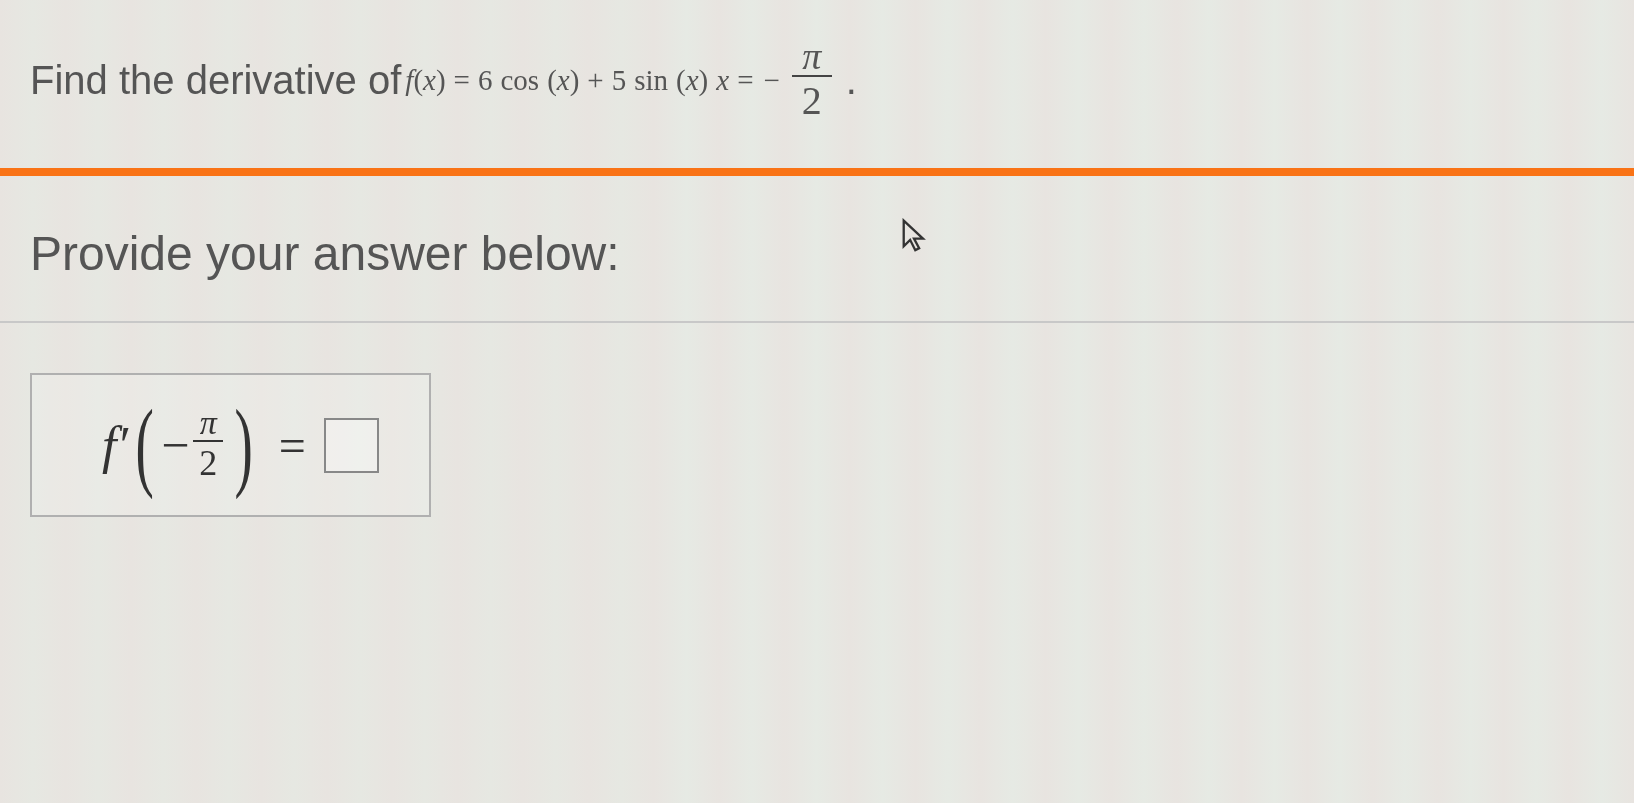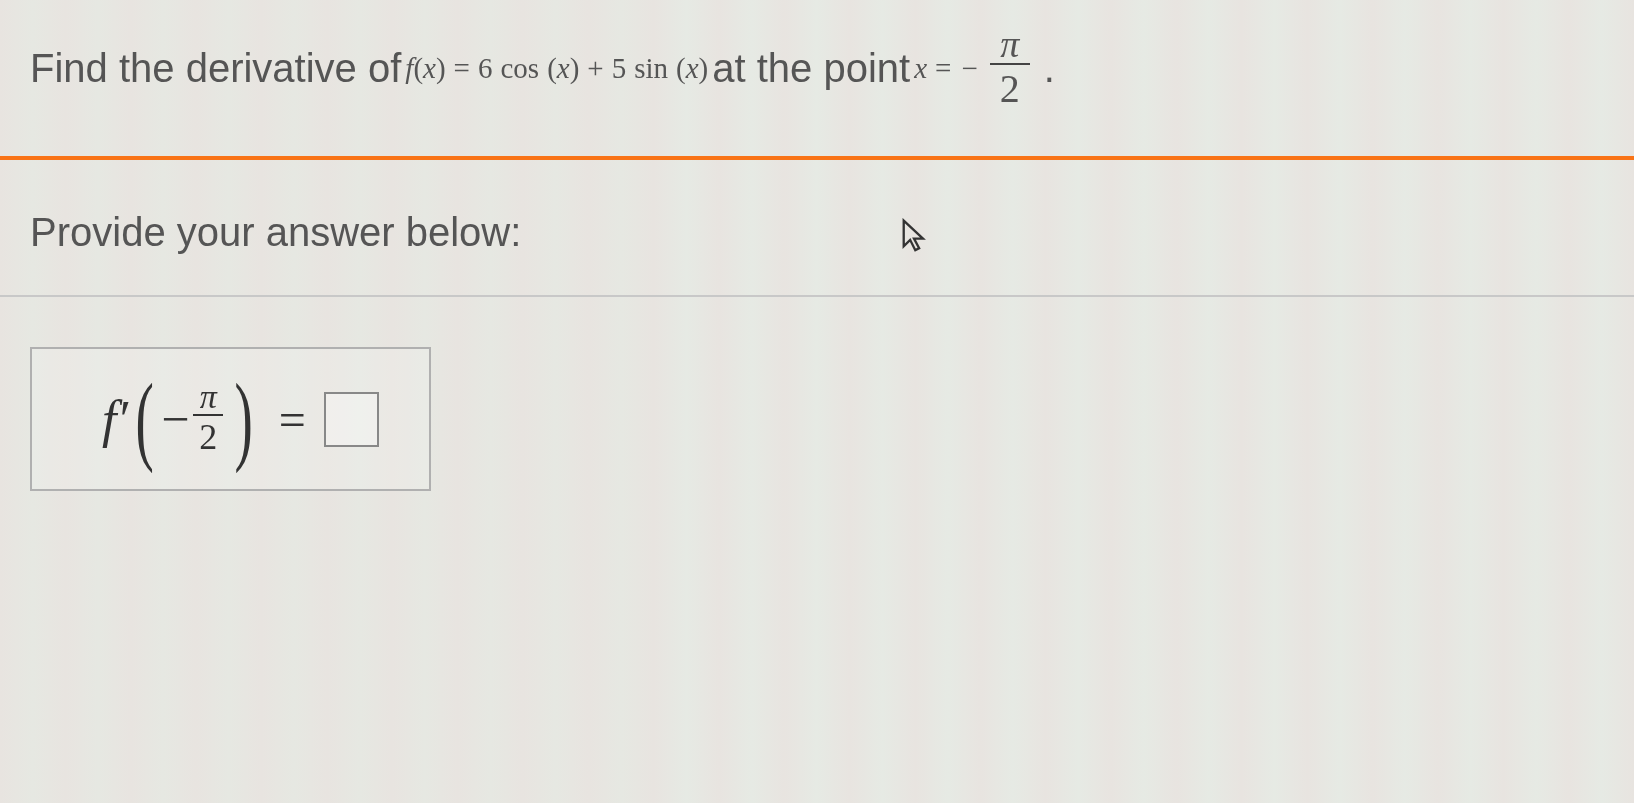--- a/index.html
+++ b/index.html
@@ -21,21 +21,22 @@
         #e6eae4 70%, #e8e4e0 72%, #e6eae4 74%, #e8e4e0 76%, #e6eae4 78%,
         #e8e4e0 80%, #e6eae4 82%, #e8e4e0 84%, #e6eae4 86%, #e8e4e0 88%,
         #e6eae4 90%, #e8e4e0 92%, #e6eae4 94%, #e8e4e0 96%, #e6eae4 98%, #e8e4e0 100%);
       font-family: Georgia, 'Times New Roman', serif;
       color: #4a4a4a;
       position: relative;
       overflow: hidden;
     }
     .question-section {
       padding: 25px 18px 45px 30px;
-      border-bottom: 4px solid #f97316;
+      border-bottom: 8px solid #f97316;
+      margin-top: 12px;
     }
     .question-text {
       font-size: 40px;
       color: #555;
       font-family: -apple-system, Helvetica, Arial, sans-serif;
       display: flex;
       align-items: center;
       flex-wrap: nowrap;
       line-height: 1.4;
     }
@@ -68,21 +69,21 @@
       border-top: 2.5px solid #444;
       padding: 2px 10px 0 10px;
       font-size: 40px;
       line-height: 1.1;
     }
     .instruction-section {
       padding: 50px 30px 40px 30px;
       border-bottom: 2px solid #c8c8c8;
     }
     .instruction-text {
-      font-size: 40px;
+      font-size: 48px;
       color: #555;
       font-family: -apple-system, Helvetica, Arial, sans-serif;
     }
     .answer-section {
       padding: 50px 30px;
     }
     .answer-box {
       display: inline-flex;
       align-items: center;
       border: 2px solid #b0b0b0;
@@ -166,21 +167,20 @@
       <span class="math-var">f</span><span class="math-roman">(</span><span class="math-var">x</span><span class="math-roman">)</span>
     </span>
     <span class="math-func math-roman"> = </span>
     <span class="math-func math-roman">6</span>
     <span class="math-func math-roman"> cos </span>
     <span class="math-func"><span class="math-roman">(</span><span class="math-var">x</span><span class="math-roman">)</span></span>
     <span class="math-func math-roman"> + </span>
     <span class="math-func math-roman">5</span>
     <span class="math-func math-roman"> sin </span>
     <span class="math-func"><span class="math-roman">(</span><span class="math-var">x</span><span class="math-roman">)</span></span>
-    <span class="q-part"> at the point </span>
     <span class="math-func math-var">x</span>
     <span class="math-func math-roman"> = </span>
     <span class="math-func math-roman minus">−</span>
     <span class="fraction">
       <span class="num">π</span>
       <span class="den">2</span>
     </span>
     <span class="period">.</span>
   </div>
 </div>

